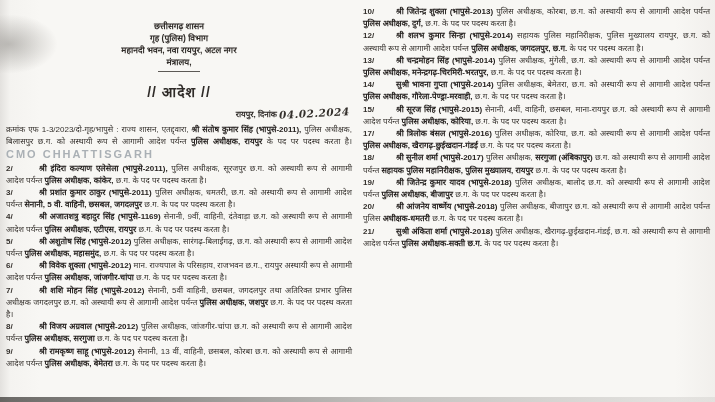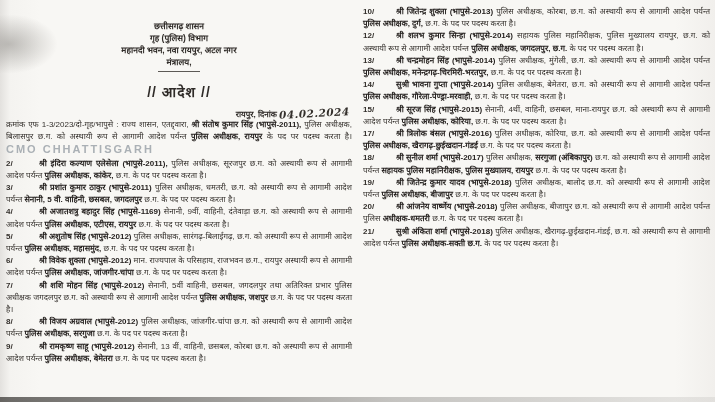--- a/index.html
+++ b/index.html
@@ -27,21 +27,21 @@
   .col-right{left:363px;top:6px;width:347px;}
   .doc-header{padding-top:20px;text-align:center;line-height:12px;font-size:8.5px;font-weight:bold;}
   .doc-header .h-line{white-space:nowrap;}
   .header-rule{width:42px;border-top:1.2px solid #5d5955;margin:3px auto 0 auto;height:0;}
   .order-title{text-align:center;font-size:14px;font-weight:bold;margin-top:10px;letter-spacing:1px;}
   .date-line{text-align:right;font-size:8px;font-weight:bold;margin-top:6px;padding-right:2px;}
   .handwritten{
     display:inline-block;font-family:"DejaVu Serif",serif;font-style:italic;
     font-size:10.5px;font-weight:bold;transform:rotate(-3deg);letter-spacing:.5px;color:#34302c;
   }
-  .entries{}
+  .entries{margin-top:5px;}
   .entry{
     margin:0;font-size:8px;line-height:12.2px;text-align:justify;
     color:#34302c;
   }
   .entry .no{display:inline-block;width:33px;font-weight:bold;}
   .entry .b{font-weight:bold;color:#262220;}
   .entry .wm{
     color:#aab0b5;font-size:11px;font-weight:bold;letter-spacing:2px;
     font-family:"Liberation Sans",sans-serif;white-space:nowrap;
   }

